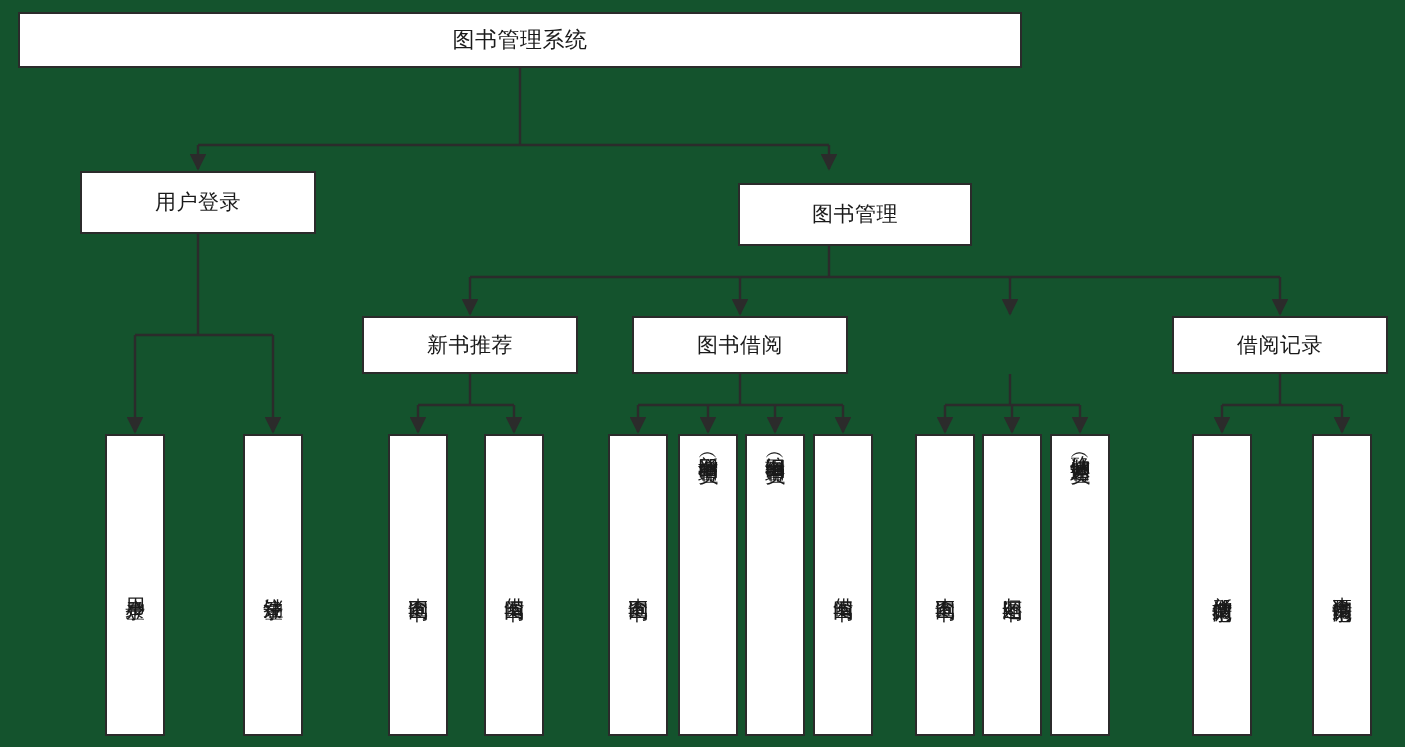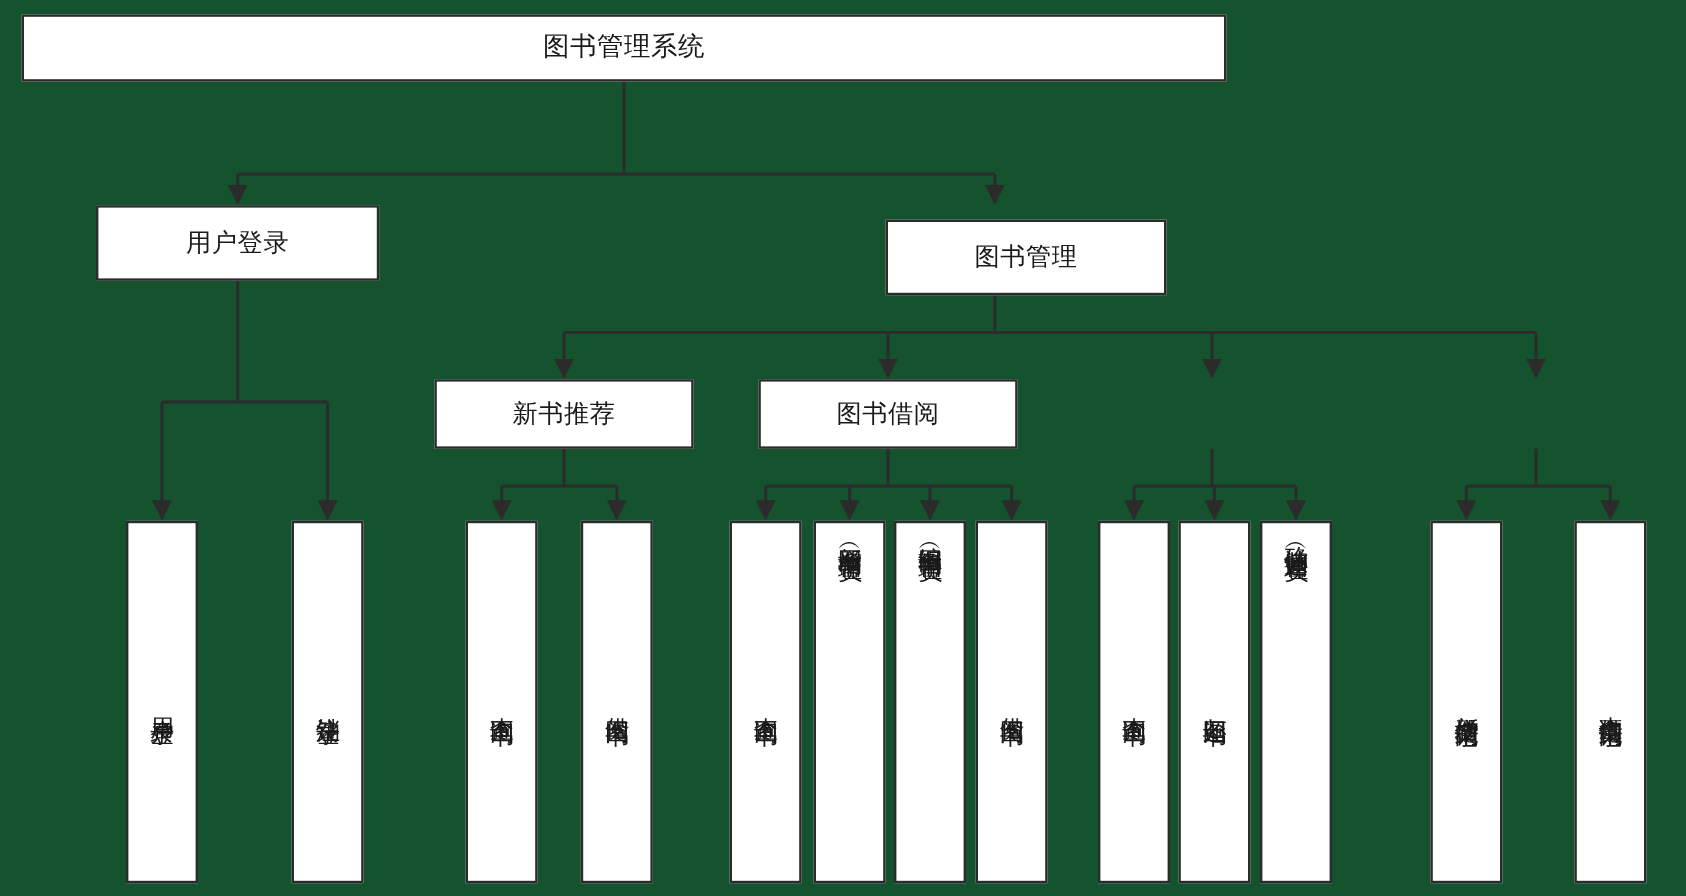--- a/index.html
+++ b/index.html
@@ -132,20 +132,23 @@
   <div class="node horizontal" style="left: 738px; top: 171px; width: 234px; height: 63px; margin-top: 12px;">
     <span class="node-label">图书管理</span>
   </div>
 
   <div class="node horizontal" style="left: 632px; top: 316px; width: 216px; height: 58px;">
     <span class="node-label">图书借阅</span>
   </div>
   <div class="node horizontal" style="left: 362px; top: 316px; width: 216px; height: 58px;">
     <span class="node-label">新书推荐</span>
   </div>
+  <div class="node horizontal" style="left: 1172px; top: 316px; width: 216px; height: 58px;">
+    <span class="node-label">借阅记录</span>
+  </div>
 
   <div class="node vertical" style="left: 105px; top: 434px; width: 60px; height: 302px;">
     <span class="node-label">用户登录</span>
   </div>
   <div class="node vertical" style="left: 243px; top: 434px; width: 60px; height: 302px;">
     <span class="node-label">注销登录</span>
   </div>
 
   <div class="node vertical" style="left: 388px; top: 434px; width: 60px; height: 302px;">
     <span class="node-label">查询图书</span>

